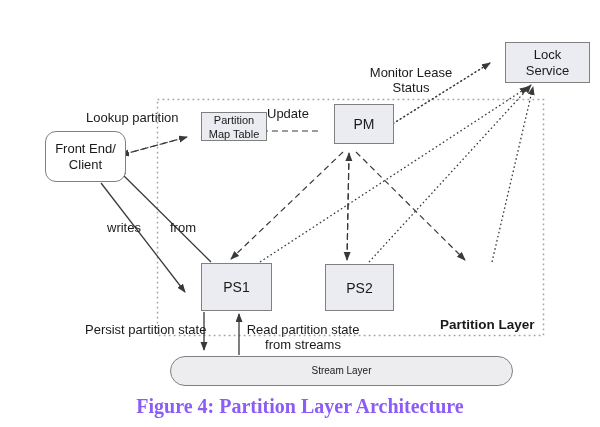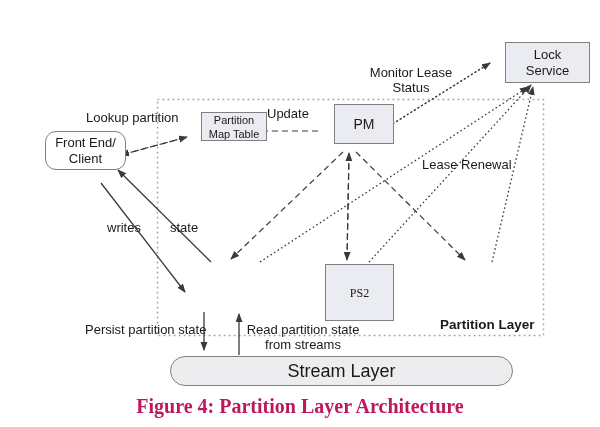--- a/index.html
+++ b/index.html
@@ -15,45 +15,45 @@
   .edges line{stroke:var(--line); stroke-width:1.3px; fill:none;}
   .edges line.dashed{stroke-dasharray:6 4; stroke-width:1.2px;}
   .edges line.dotted{stroke-dasharray:1.6 2.6; stroke-width:1.3px;}
   .boundary{stroke:var(--boundary); stroke-width:1.5px; stroke-dasharray:1.8 3.2; fill:none;}
 
   .node{
     position:absolute; box-sizing:border-box; border:1px solid var(--node-border);
     background:var(--node-fill); display:flex; align-items:center; justify-content:center;
     text-align:center; font-size:13px; line-height:16px; white-space:pre-line;margin-left:12px;
   }
-  .node-front-end{left:33px; top:131px; width:81px; height:39px; border-radius:11px; background:#fff;}
+  .node-front-end{left:33px; top:131px; width:81px; height:51px; border-radius:11px; background:#fff;}
   .node-pmt{left:189px; top:112px; width:66px; height:29px; font-size:11px; line-height:14px;}
   .node-pm{left:322px; top:104px; width:60px; height:40px; font-size:14px;}
   .node-lock{left:493px; top:42px; width:85px; height:41px;}
   .node-ps1{left:189px; top:263px; width:71px; height:48px; font-size:14px;}
-  .node-ps2{left:313px; top:264px; width:69px; height:57px; font-size:12px;font-family:Liberation Serif, serif;}
+  .node-ps2{left:313px; top:264px; width:69px; height:47px; font-size:14px;}
   .node-ps3{left:433px; top:264px; width:69px; height:47px; font-size:14px;}
-  .node-stream{left:158px; top:356px; width:343px; height:30px; border-radius:15px; background:var(--stream-fill); font-size:18px;}
+  .node-stream{left:158px; top:356px; width:343px; height:30px; border-radius:15px; background:var(--stream-fill); font-size:10px;}
 
   .lbl{position:absolute; font-size:13px; line-height:15px; white-space:pre-line;}
   .lbl-center{text-align:center;}
   .lbl-monitor{left:352px; top:65px; width:118px;}
   .lbl-lookup{left:86px; top:110px;}
   .lbl-update{left:267px; top:106px;}
   .lbl-lease{left:422px; top:157px;}
   .lbl-assign{left:176px; top:174px; width:143px;}
   .lbl-writes{left:93px; top:220px;margin-left:14px;}
   .lbl-reads{left:170px; top:220px;}
   .lbl-persist{left:85px; top:322px;}
   .lbl-readstate{left:242px; top:322px; width:122px;}
   .lbl-partition-layer{left:440px; top:317px; font-weight:bold; font-size:13.5px;}
 
   .caption{
     position:absolute; left:0; top:395px; width:600px; text-align:center;
-    font-family:"Liberation Serif", serif; font-weight:bold; font-size:20px; color:#be185d;
+    font-family:"Liberation Serif", serif; font-weight:bold; font-size:20px; color:#8b5cf6;
   }
 </style>
 </head>
 <body>
 
 <div class="figure">
 
   <svg class="edges" viewBox="0 0 600 427" xmlns="http://www.w3.org/2000/svg">
     <defs>
       <marker id="ah" markerUnits="userSpaceOnUse" markerWidth="10" markerHeight="8" refX="8" refY="3.5" orient="auto">
@@ -87,29 +87,29 @@
     <line x1="239" y1="355" x2="239" y2="314" marker-end="url(#ah)"></line>
   </svg>
 
   <div class="node node-front-end">Front End/
 Client</div>
   <div class="node node-pmt">Partition
 Map Table</div>
   <div class="node node-pm">PM</div>
   <div class="node node-lock">Lock
 Service</div>
+  <div class="node node-ps1">PS1</div>
   <div class="node node-ps2">PS2</div>
   <div class="node node-stream">Stream Layer</div>
 
   <div class="lbl lbl-center lbl-monitor">Monitor Lease
 Status</div>
   <div class="lbl lbl-lookup">Lookup partition</div>
   <div class="lbl lbl-update">Update</div>
-  <div class="lbl lbl-lease">Lease Renewal</div>
   <div class="lbl lbl-writes">writes</div>
-  <div class="lbl lbl-reads">state</div>
+  <div class="lbl lbl-reads">from</div>
   <div class="lbl lbl-center lbl-readstate">Read partition state
 from streams</div>
   <div class="lbl lbl-persist">Persist partition state</div>
   <div class="lbl lbl-partition-layer">Partition Layer</div>
 
   <div class="caption">Figure 4: Partition Layer Architecture</div>
 </div>
 
 </body></html>

